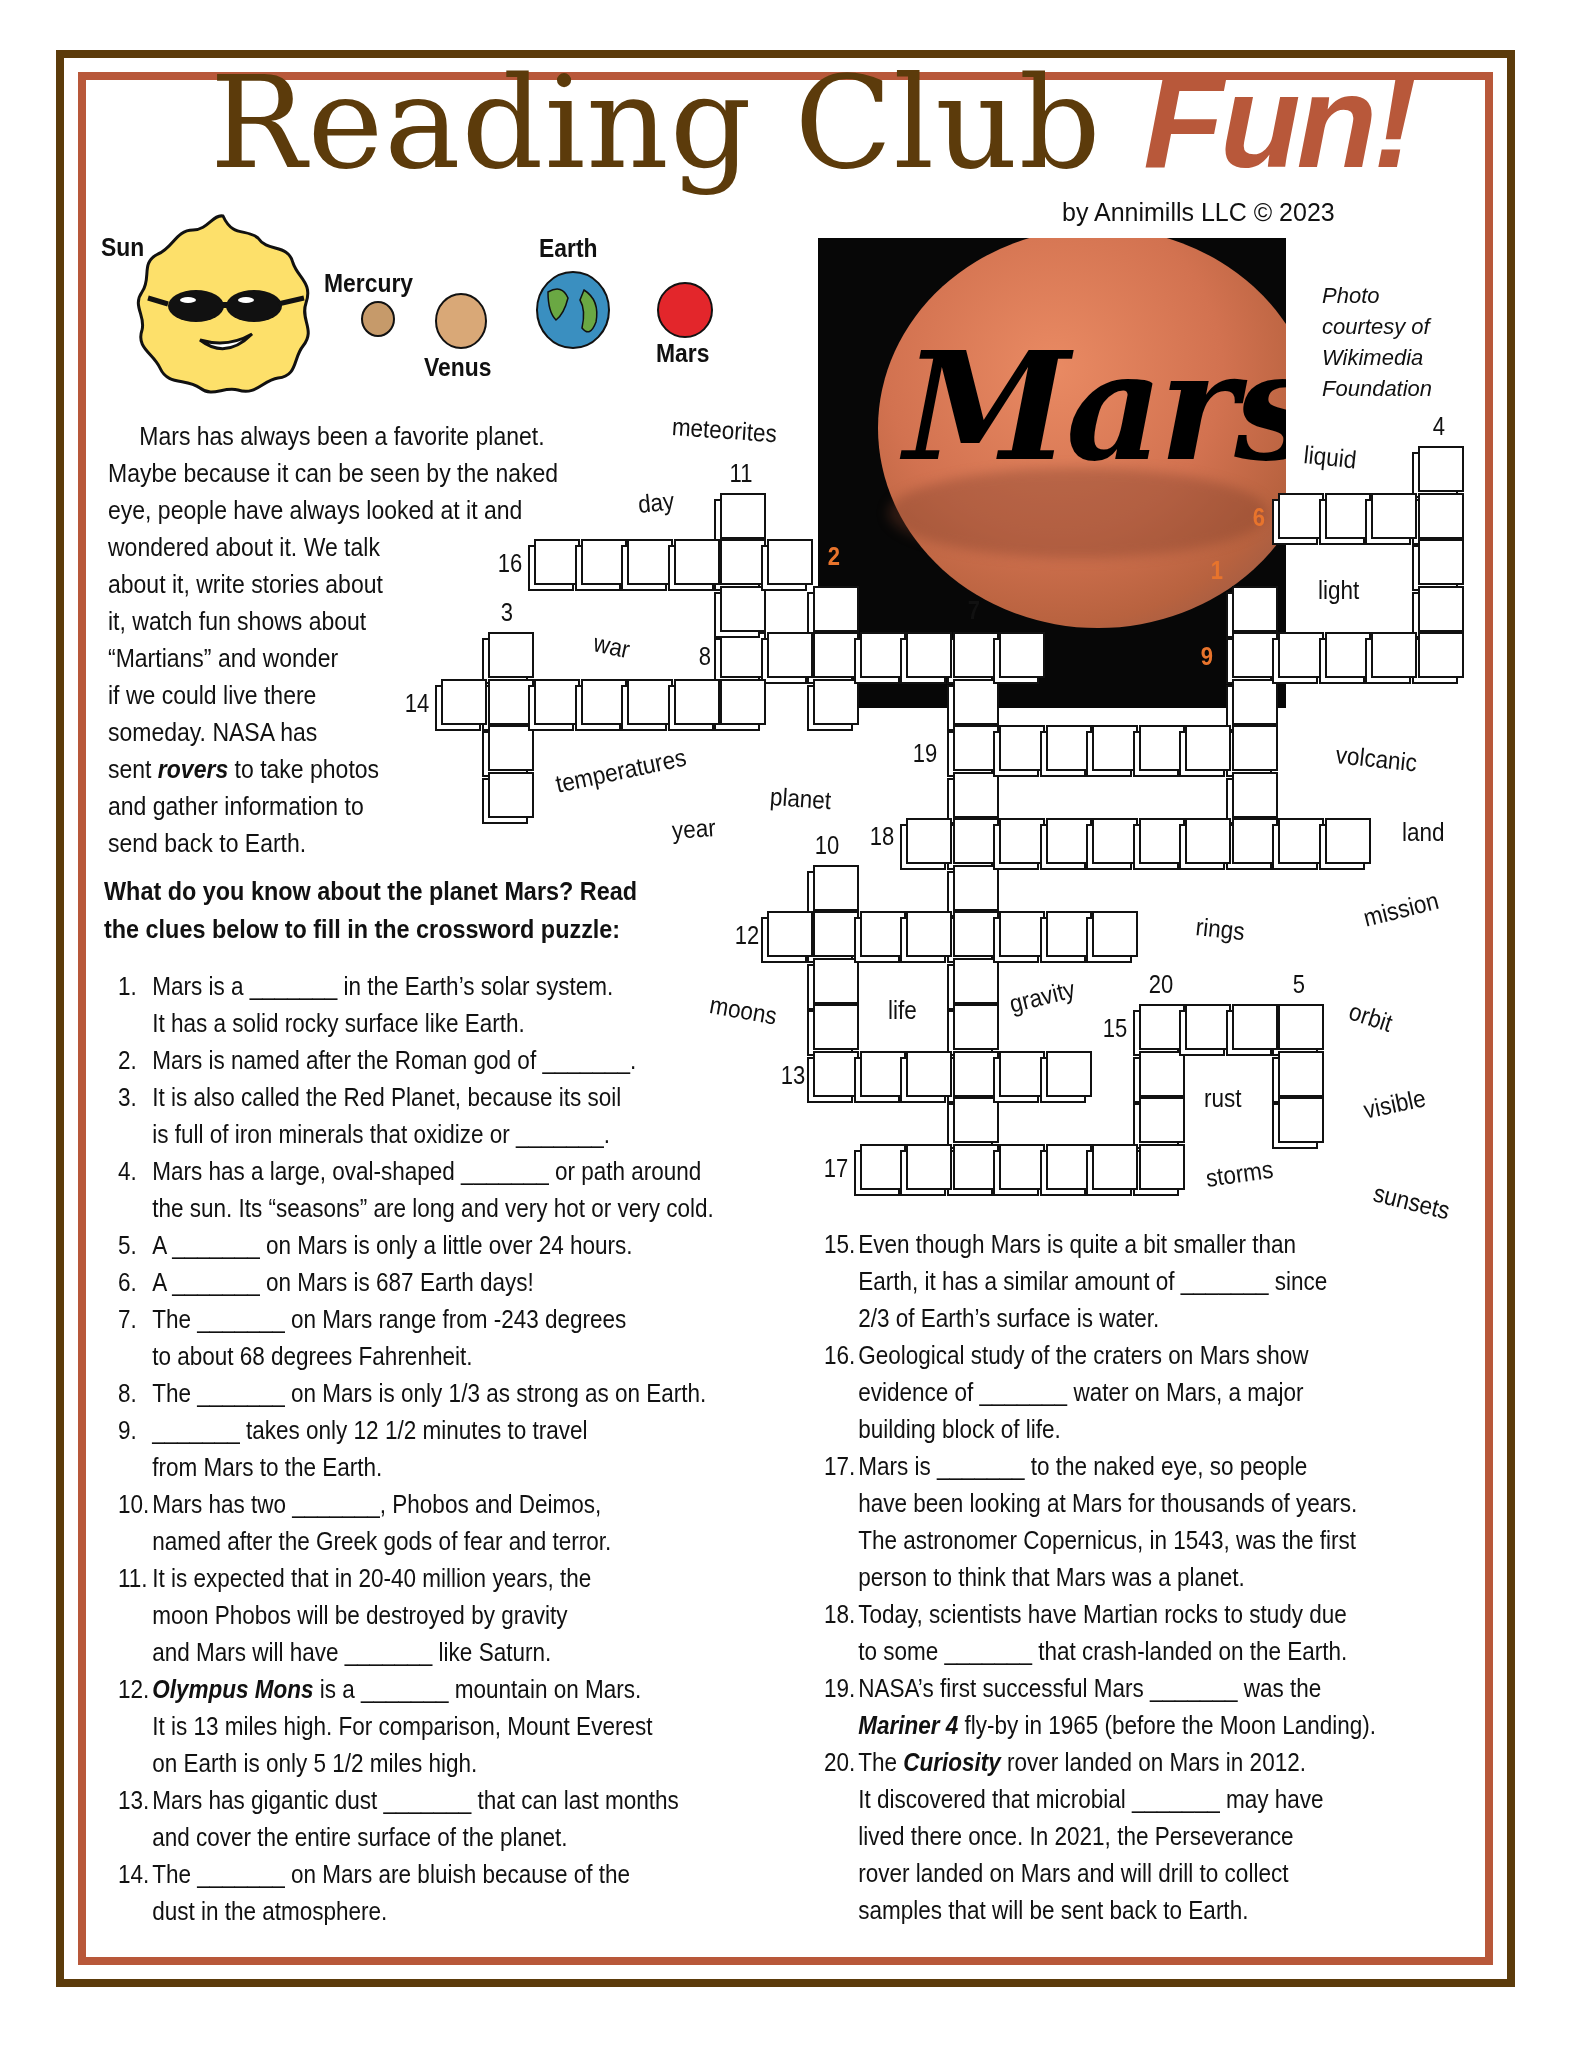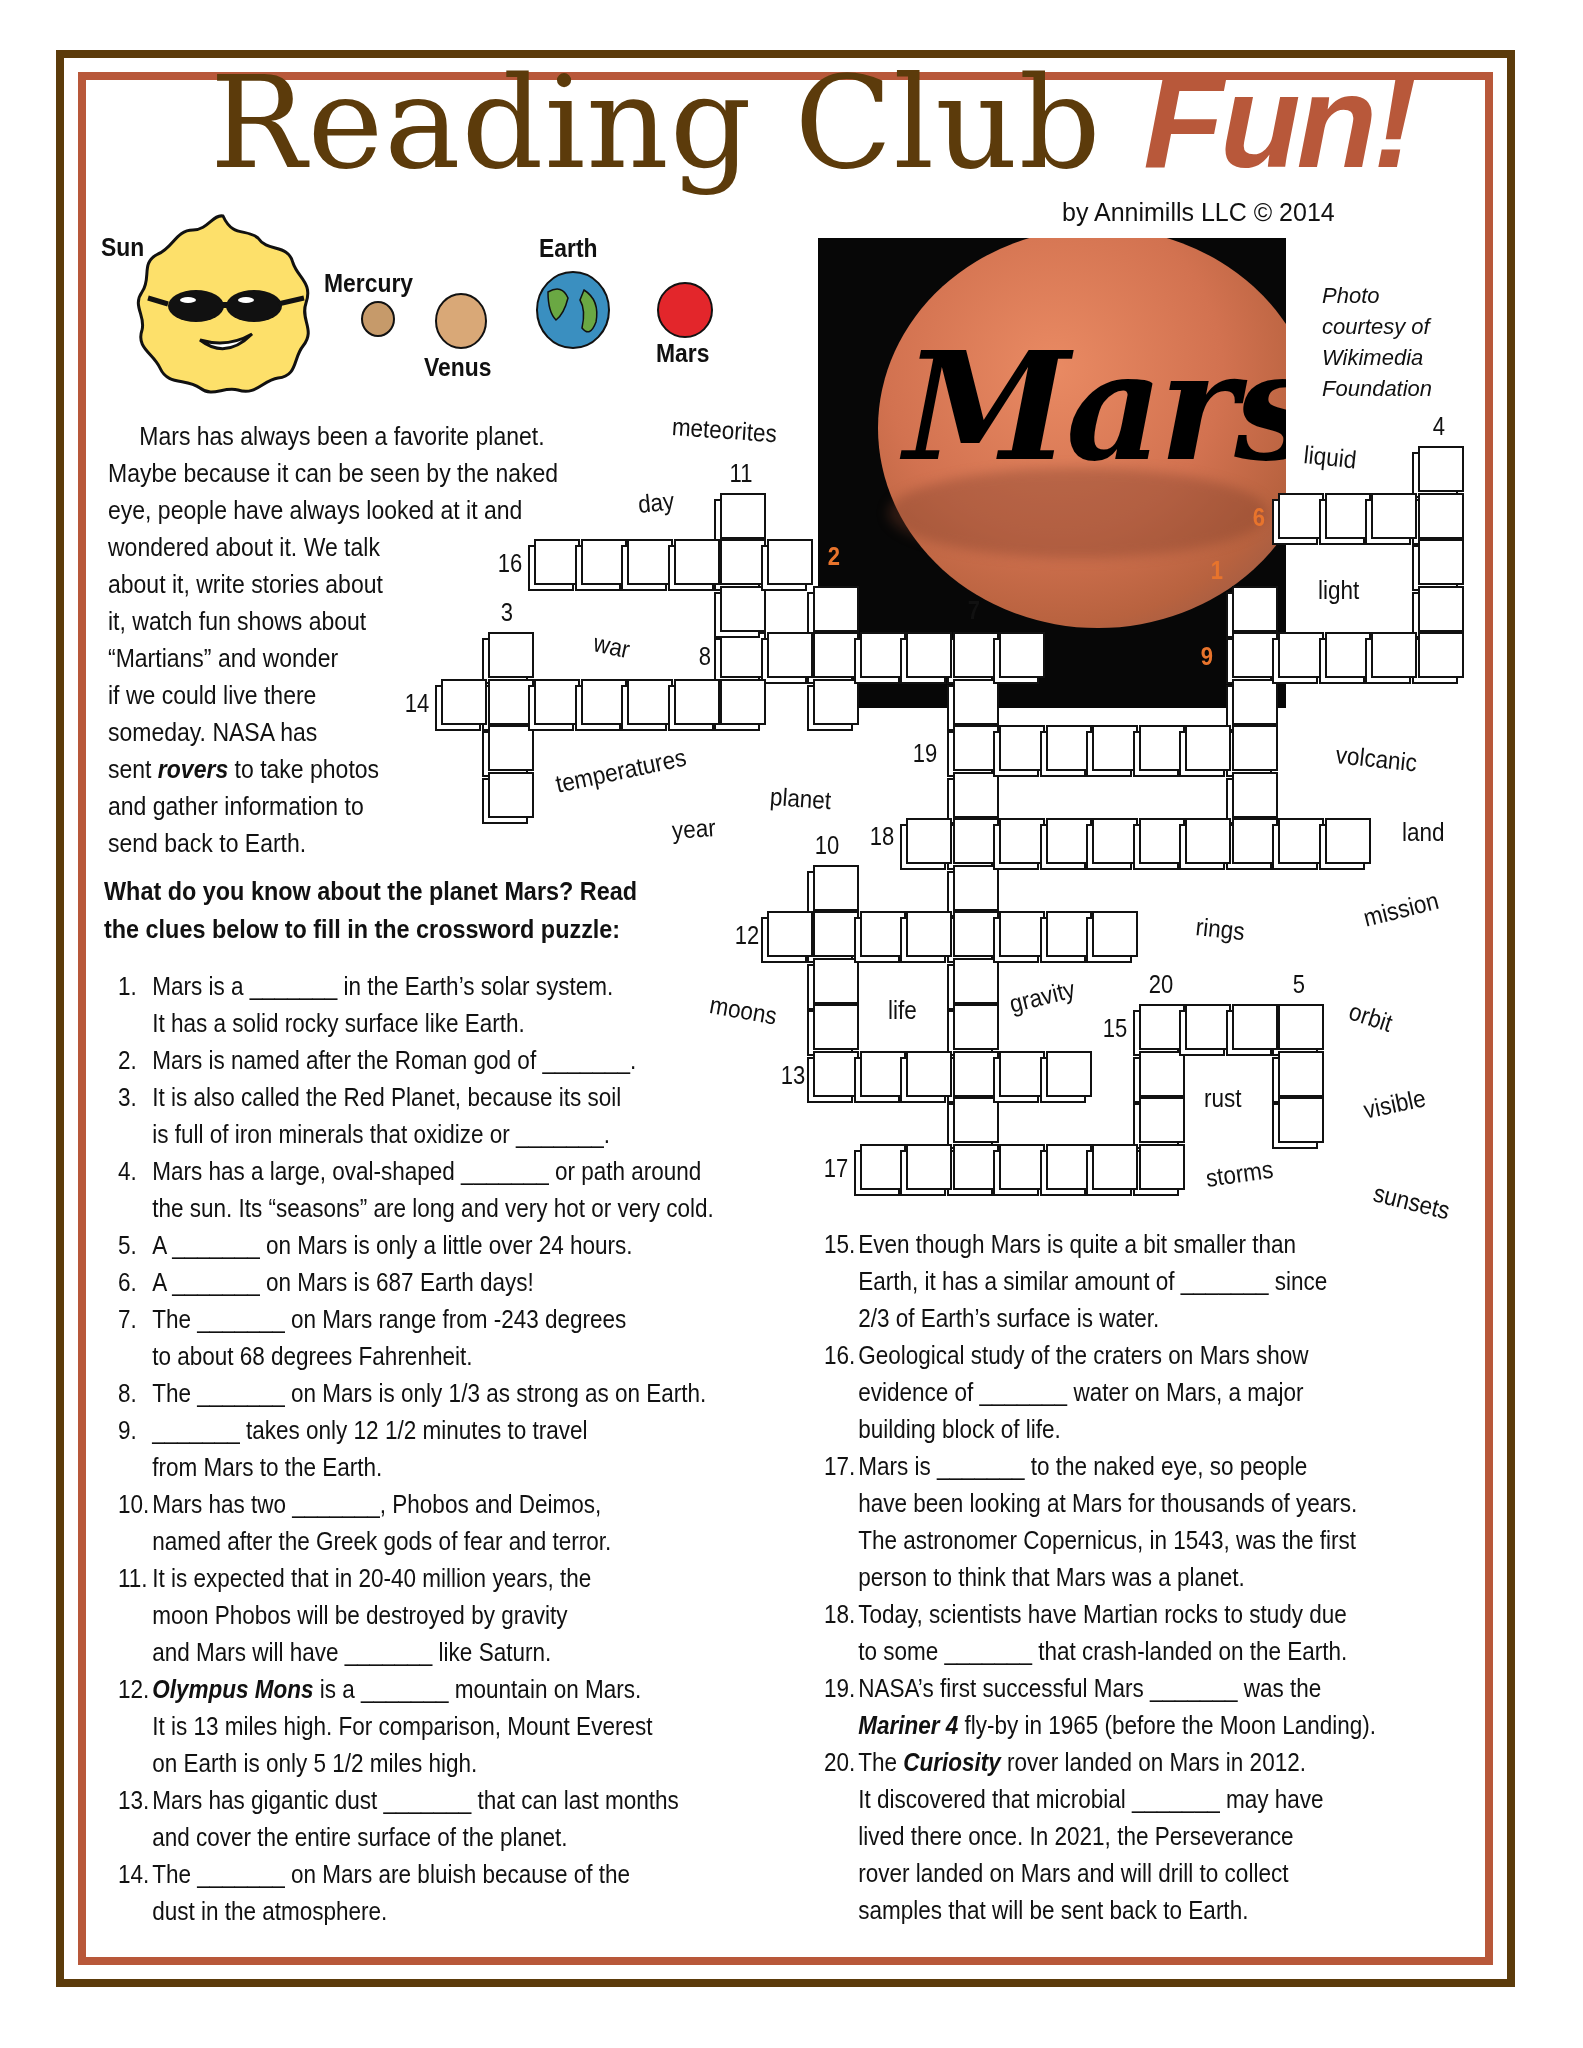--- a/index.html
+++ b/index.html
@@ -33,21 +33,21 @@
 </head>
 <body>
 
 <div class="frame-outer"></div>
 <div class="frame-inner"></div>
 
 <div class="title">
   <span>Reading Club</span>
   <span class="fun">Fun!</span>
 </div>
-<div class="byline">by Annimills LLC © 2014</div>
+<div class="byline">by Annimills LLC © 2023</div>
 
 <div class="planet-label" style="left:101px;top:232px;">Sun</div>
 <svg style="position:absolute;left:128px;top:208px;" width="190" height="192" viewBox="0 0 190 192">
   <path d="M95 8 C105 30 118 20 130 30 C140 45 160 35 165 55 C170 70 185 75 178 95 C172 112 188 122 175 138 C165 150 170 168 150 170 C135 172 128 188 110 182 C95 178 85 190 72 180 C58 170 40 178 32 160 C25 145 8 140 14 122 C18 108 4 98 14 84 C24 70 12 55 30 46 C45 40 48 22 65 22 C80 22 85 6 95 8 Z" fill="#fde06a" stroke="#111" stroke-width="3"></path>
   <ellipse cx="68" cy="98" rx="28" ry="16" fill="#111"></ellipse>
   <ellipse cx="126" cy="98" rx="28" ry="16" fill="#111"></ellipse>
   <rect x="90" y="94" width="14" height="6" fill="#111"></rect>
   <path d="M20 90 L40 96 M150 96 L176 90" stroke="#111" stroke-width="5"></path>
   <ellipse cx="60" cy="92" rx="8" ry="3" fill="#fff"></ellipse>
   <ellipse cx="118" cy="92" rx="8" ry="3" fill="#fff"></ellipse>

